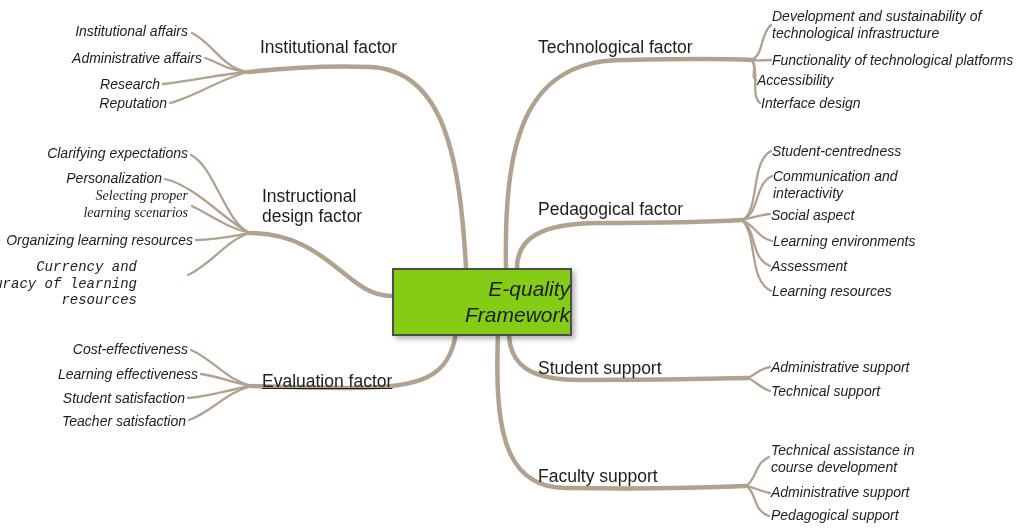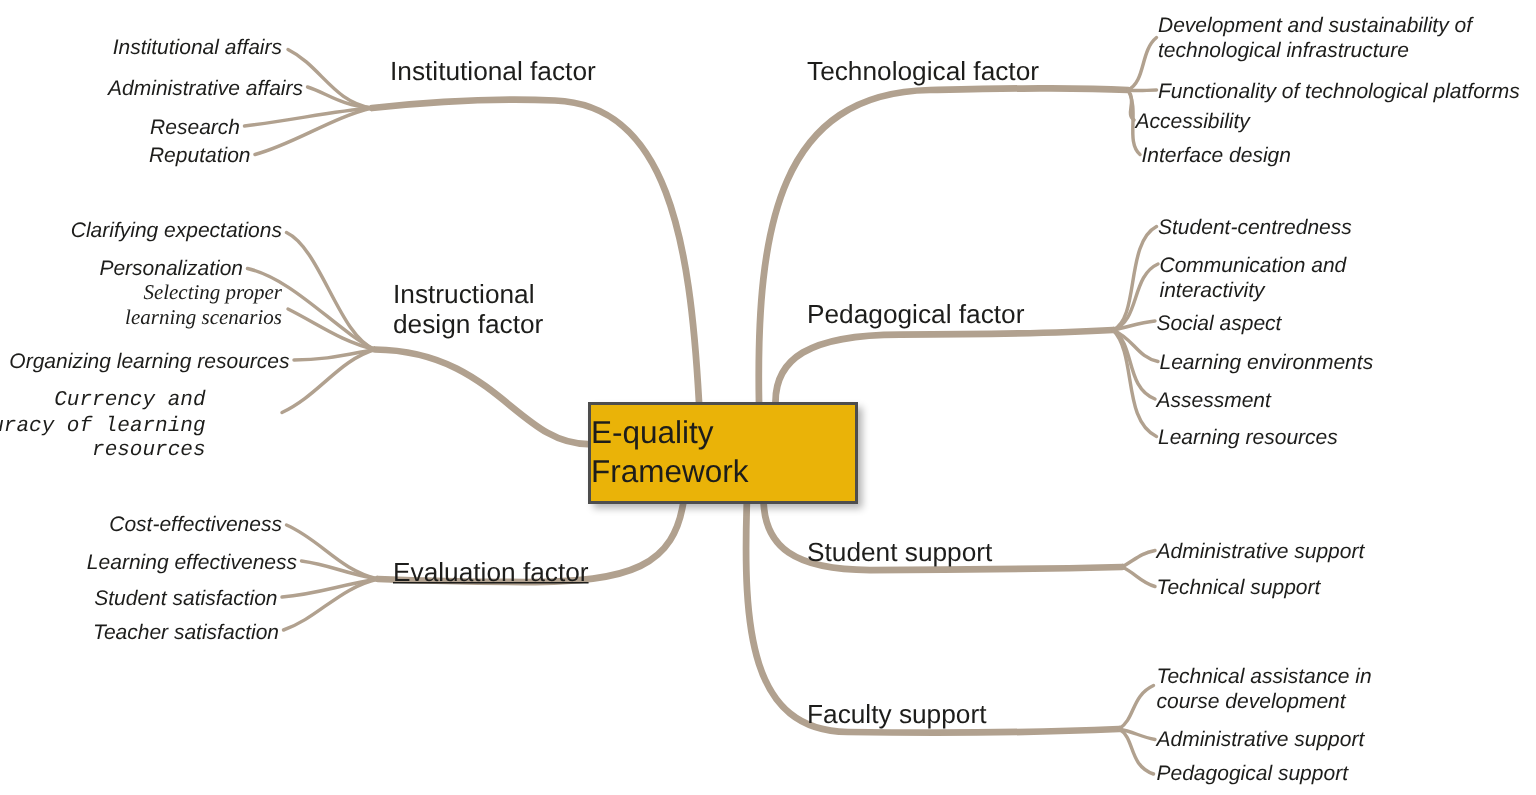--- a/index.html
+++ b/index.html
@@ -35,28 +35,29 @@
     font-size: 17.5px;
     color: var(--text);
     line-height: 1.12;
     white-space: nowrap;
   }
   .factor.wrap { white-space: normal; }
   .center-box {
     position: absolute;
     left: 392px; top: 268px;
     width: 176px; height: 64px;
-    background: #eab308;
+    background: #84cc16;
     border: 2px solid var(--box-border);
     box-shadow: 3px 3px 5px rgba(0,0,0,0.30);
     display: flex; align-items: center; justify-content: center;
-    text-align: left;
+    text-align: right;
     font-size: 21px;
     color: var(--text);
     line-height: 1.25;
+    font-style: italic;
   }
 </style>
 </head>
 <body>
 
 <div class="stage">
 
   <svg class="lines" viewBox="0 0 1024 530" aria-hidden="true">
 
     <path class="main" d="M 466 268 C 460 160, 445 70, 370 67 C 325 65, 285 68, 248 72"></path>

